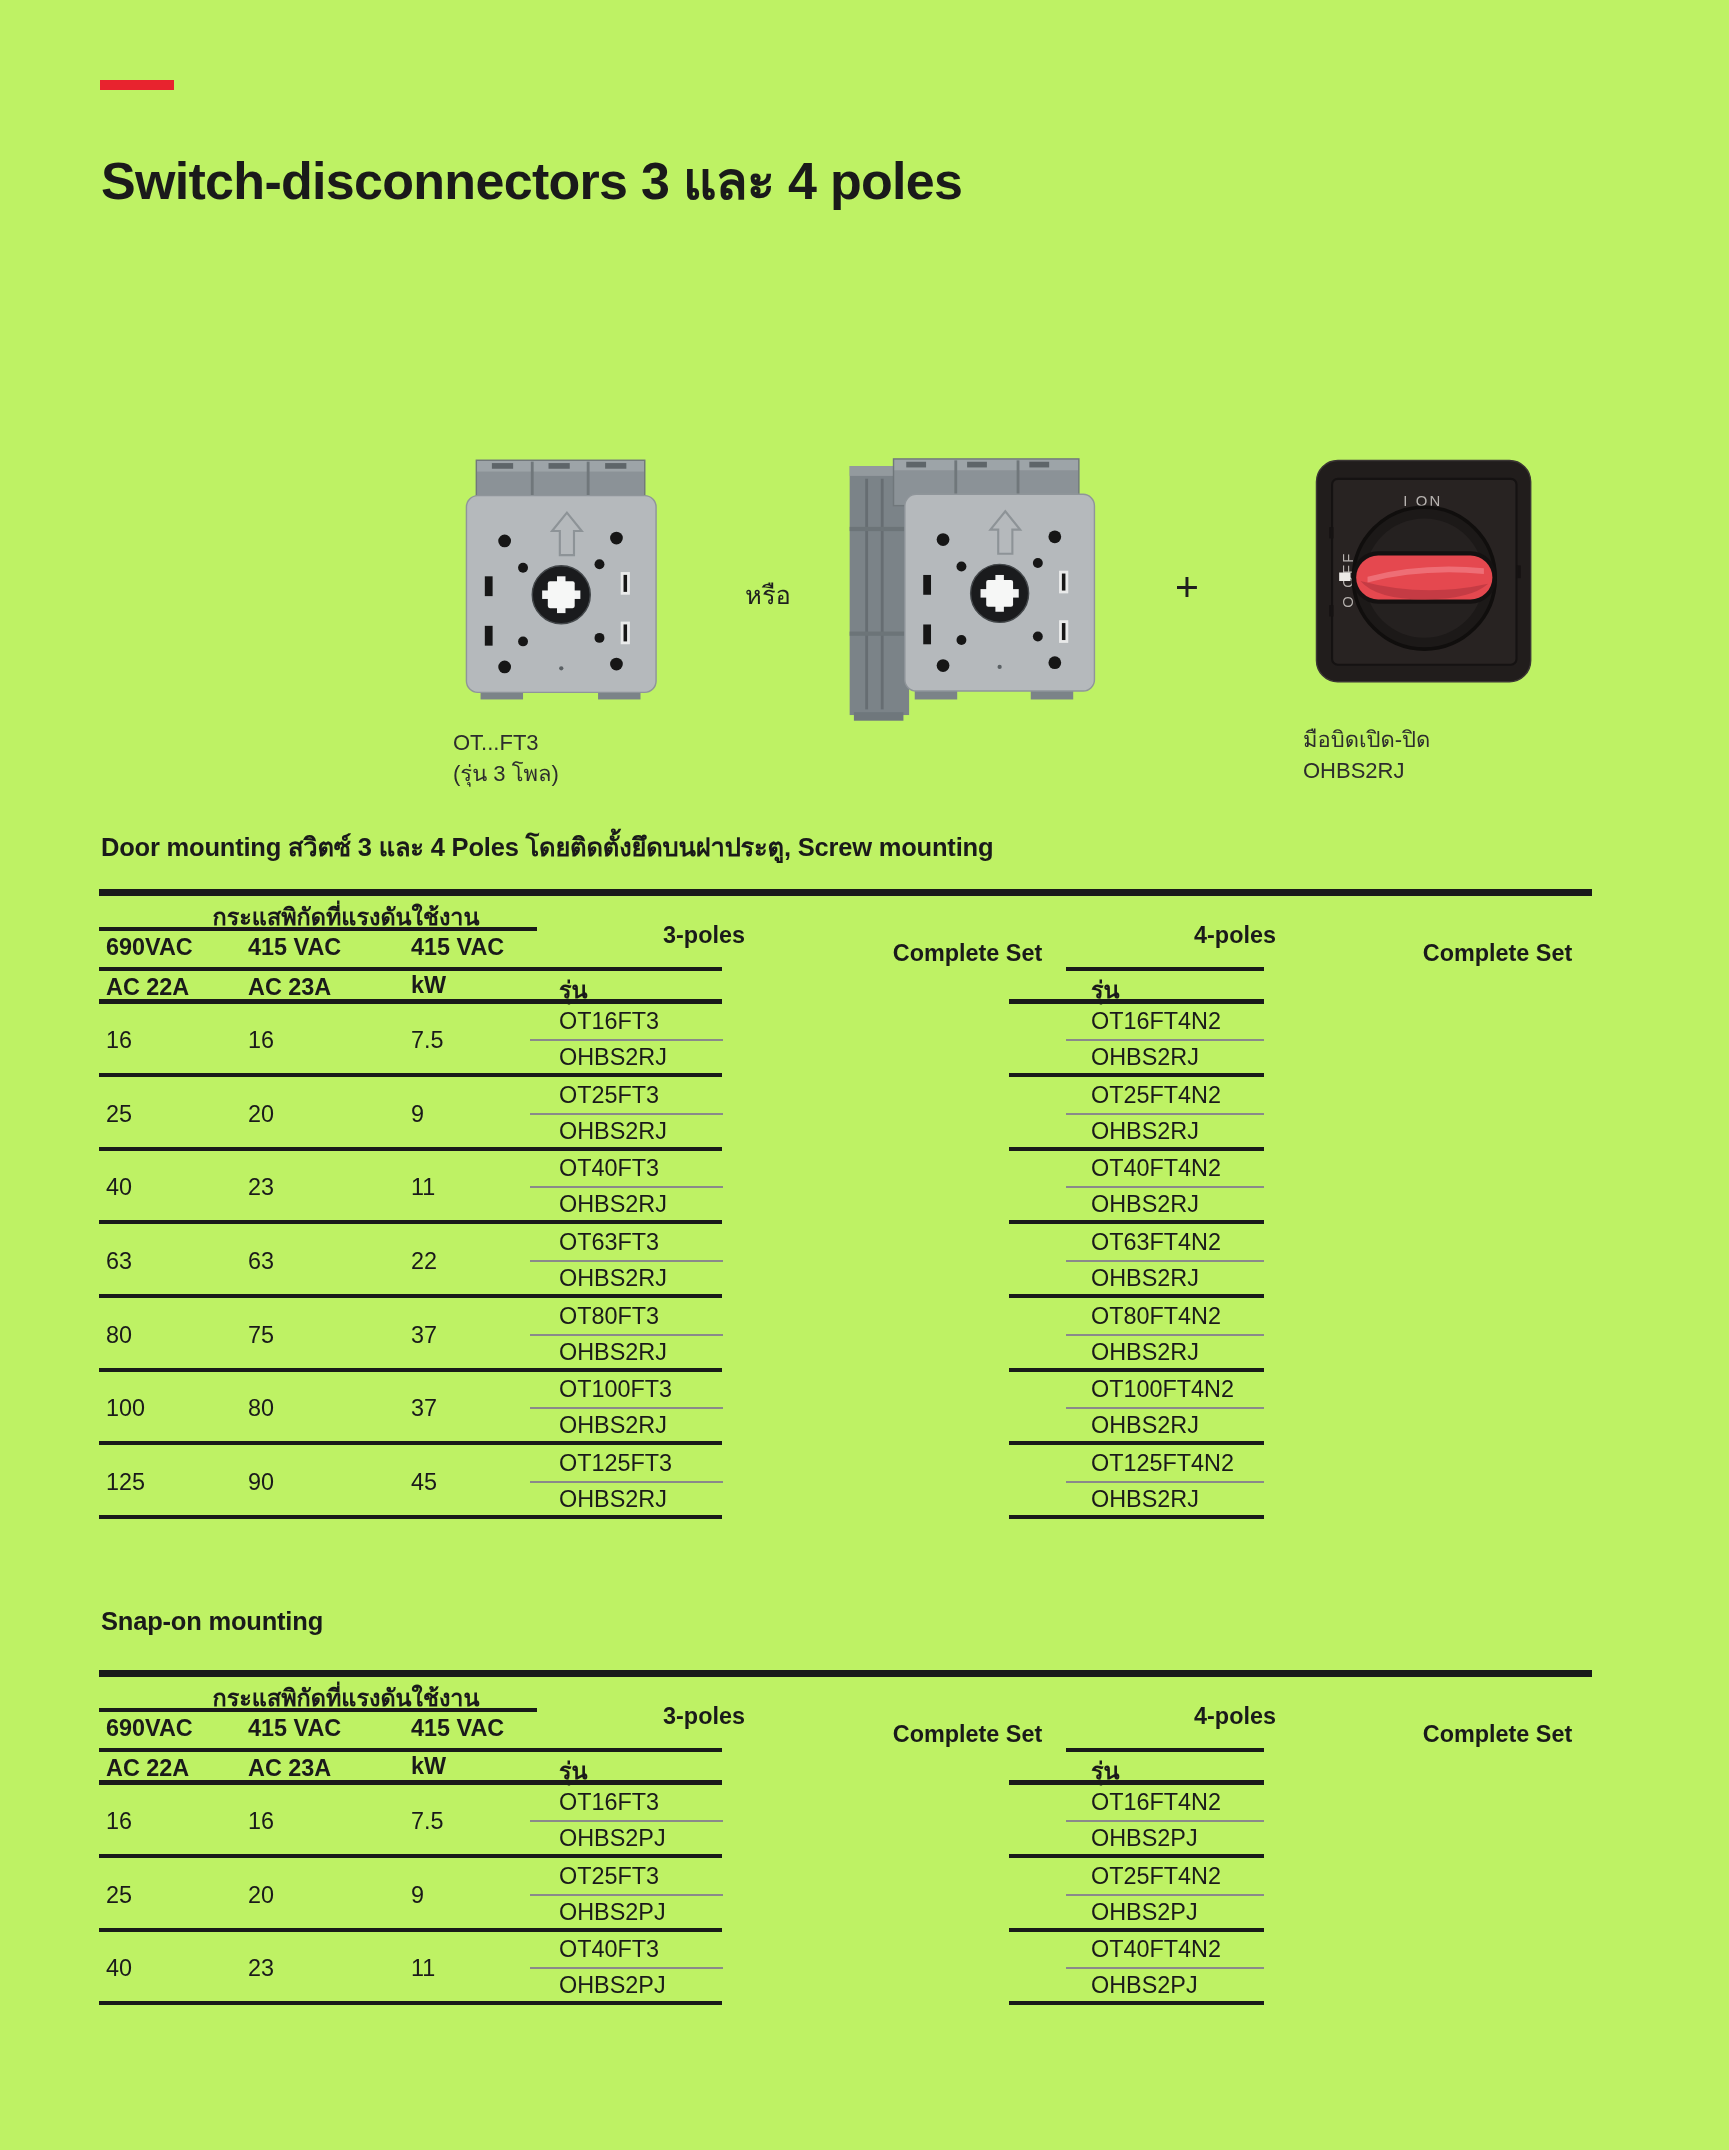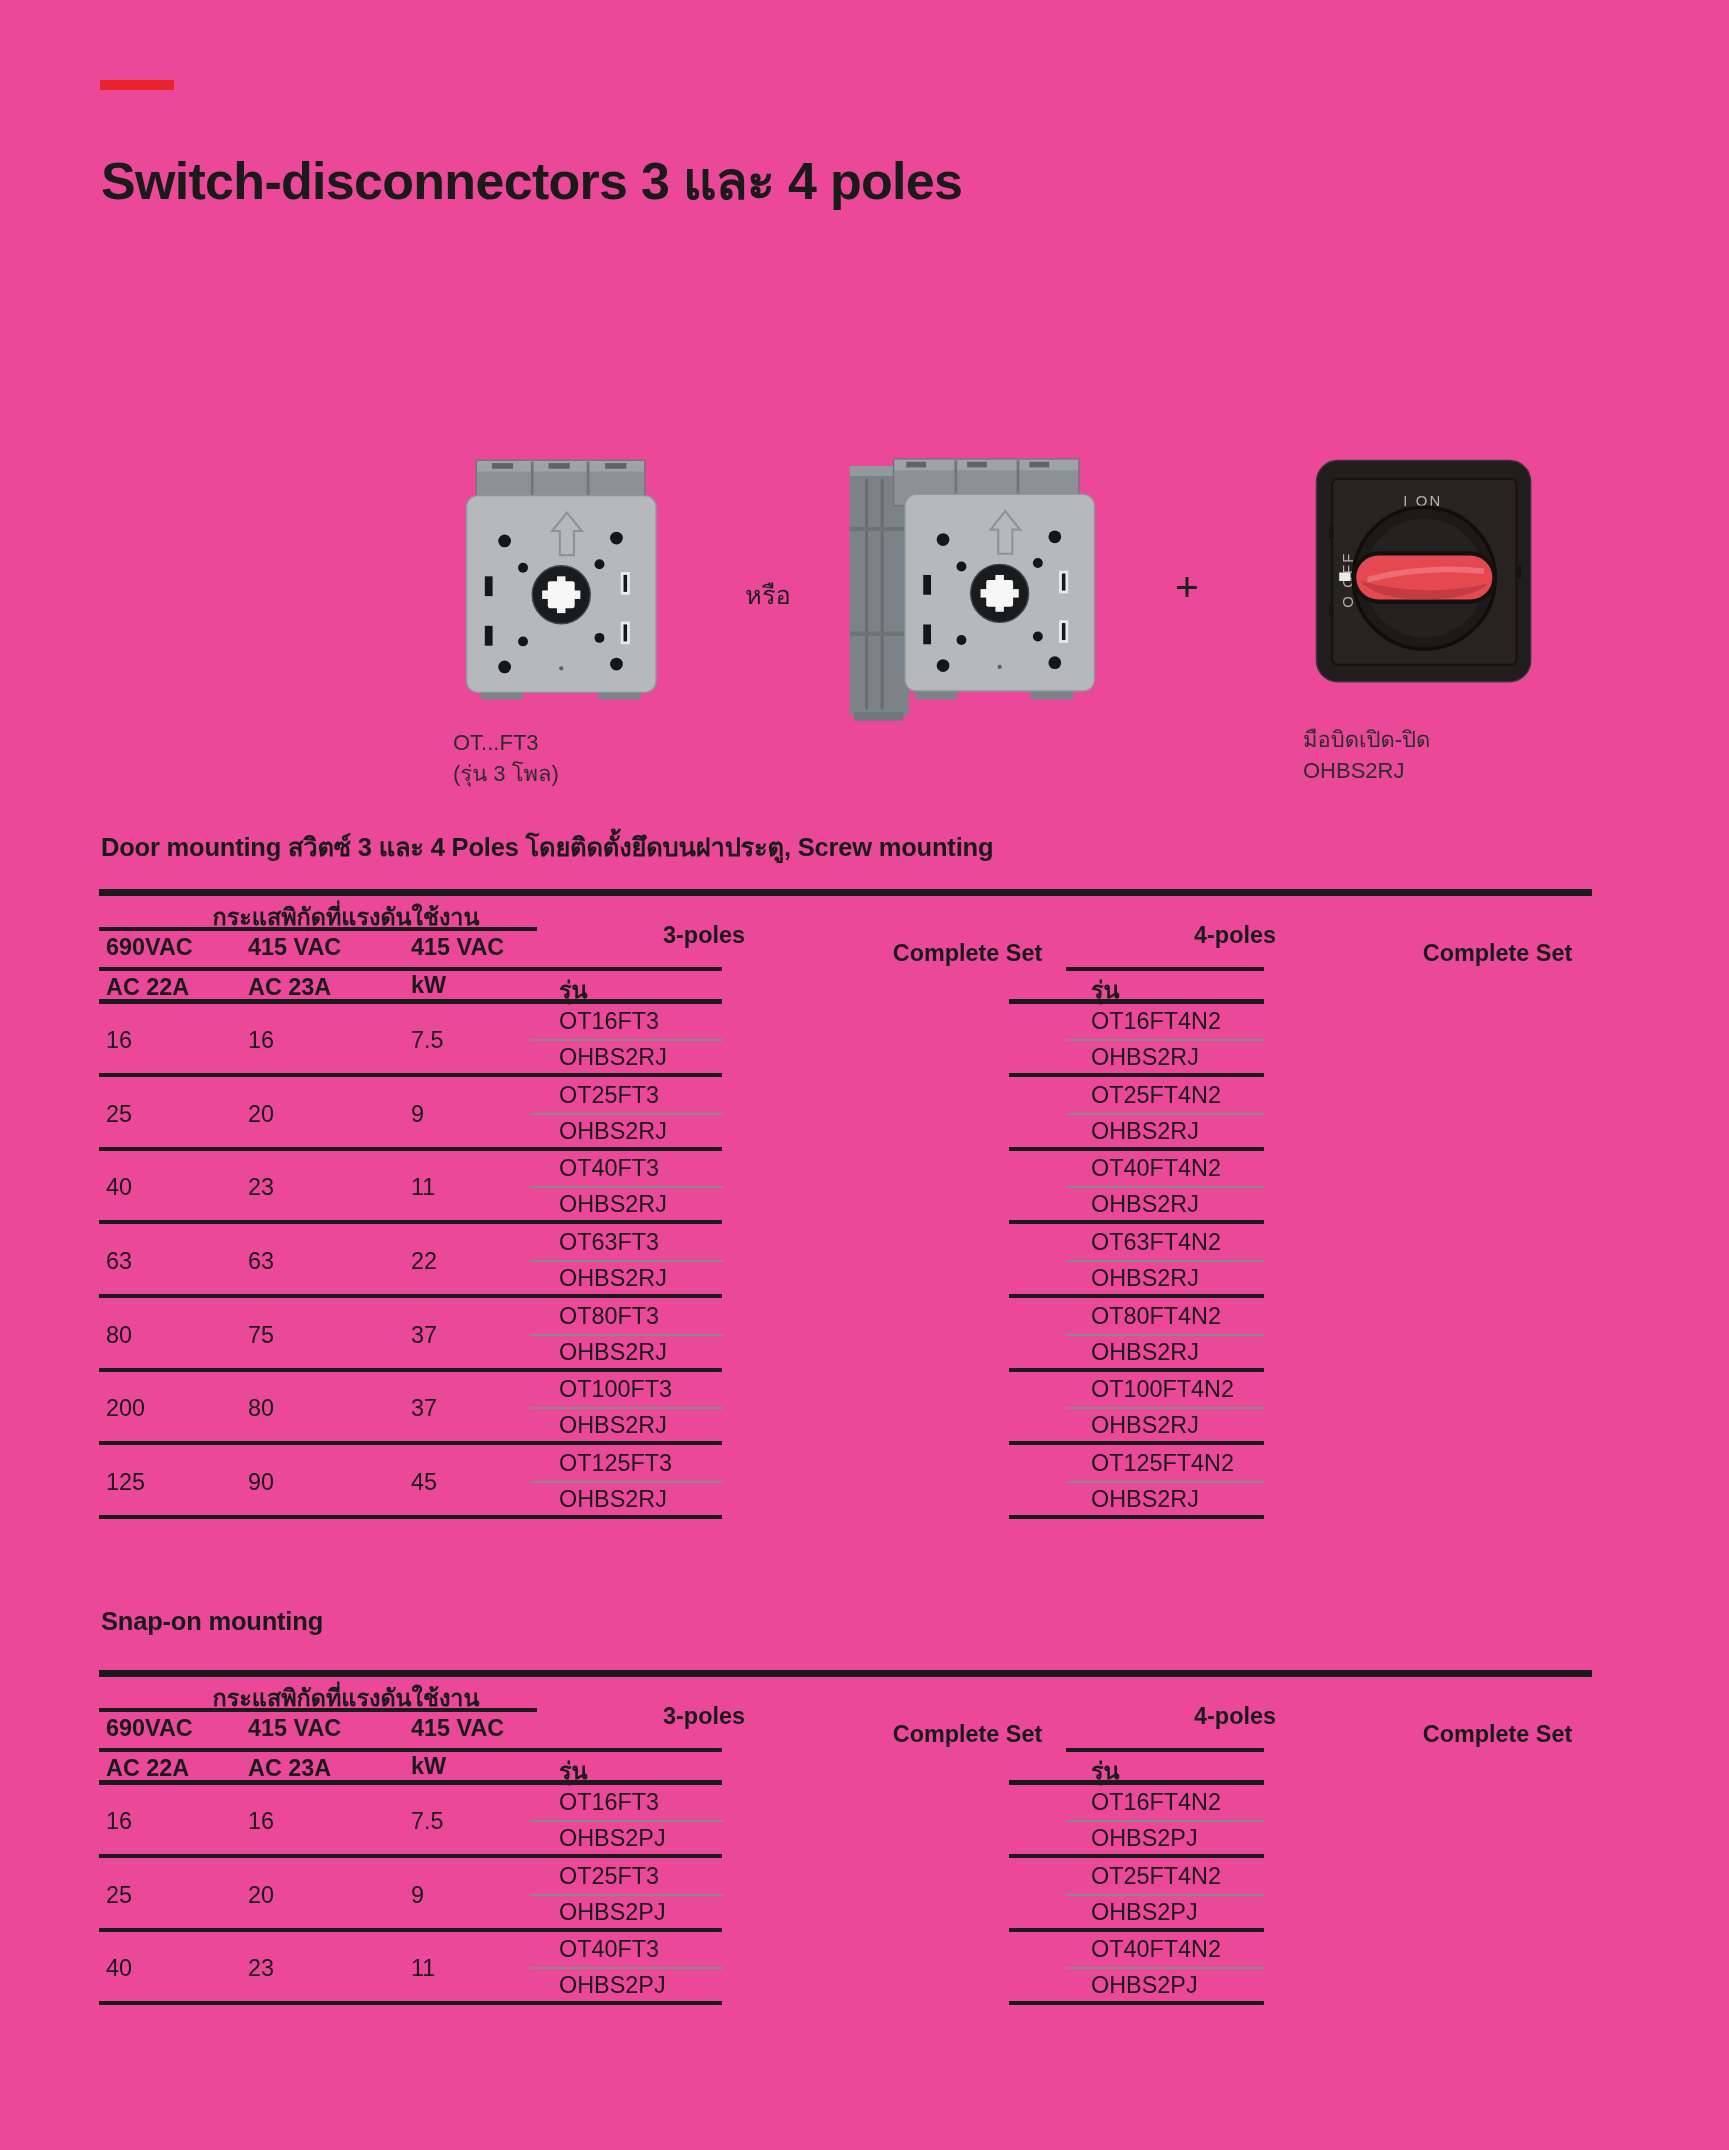--- a/index.html
+++ b/index.html
@@ -1,17 +1,17 @@
 <!DOCTYPE html>
 <html style="font-size:11.3px"><head>
 <meta charset="utf-8">
 <style>
   html,body{margin:0;padding:0;background:#ffffff;}
   .page{
-    position:relative;width:1730px;height:2151px;background:#ec4899;overflow:hidden;
+    position:relative;width:1730px;height:2151px;background:#bef264;overflow:hidden;
     font-family:"Liberation Sans","DejaVu Sans",sans-serif;color:#1a1a1a;
   }
   
   .red-dash{position:absolute;left:100px;top:80px;width:74px;height:10px;background:#e8232e;}
   .title{position:absolute;left:101px;top:139px;font-size:52px;font-weight:bold;letter-spacing:-0.7px;white-space:nowrap;}
   .subtitle{position:absolute;left:101px;top:215px;font-size:43px;font-weight:400;letter-spacing:-0.4px;white-space:nowrap;line-height:60px;}
   
   .fig{position:absolute;}
   .conn{position:absolute;text-align:center;font-size:25.5px;color:#1f1f1f;}
   .plus{font-size:41px;font-weight:300;}
@@ -262,21 +262,21 @@
         <span class="m3a">OT80FT3</span>
         <div class="thin3"></div>
         <span class="m3b">OHBS2RJ</span>
         <span class="m4a">OT80FT4N2</span>
         <div class="thin4"></div>
         <span class="m4b">OHBS2RJ</span>
         <div class="gthickL"></div>
         <div class="gthickR"></div>
       </div>
       <div class="g" style="top:368px">
-        <span class="c1">200</span>
+        <span class="c1">100</span>
         <span class="c2">80</span>
         <span class="c3">37</span>
         <span class="m3a">OT100FT3</span>
         <div class="thin3"></div>
         <span class="m3b">OHBS2RJ</span>
         <span class="m4a">OT100FT4N2</span>
         <div class="thin4"></div>
         <span class="m4b">OHBS2RJ</span>
         <div class="gthickL"></div>
         <div class="gthickR"></div>

